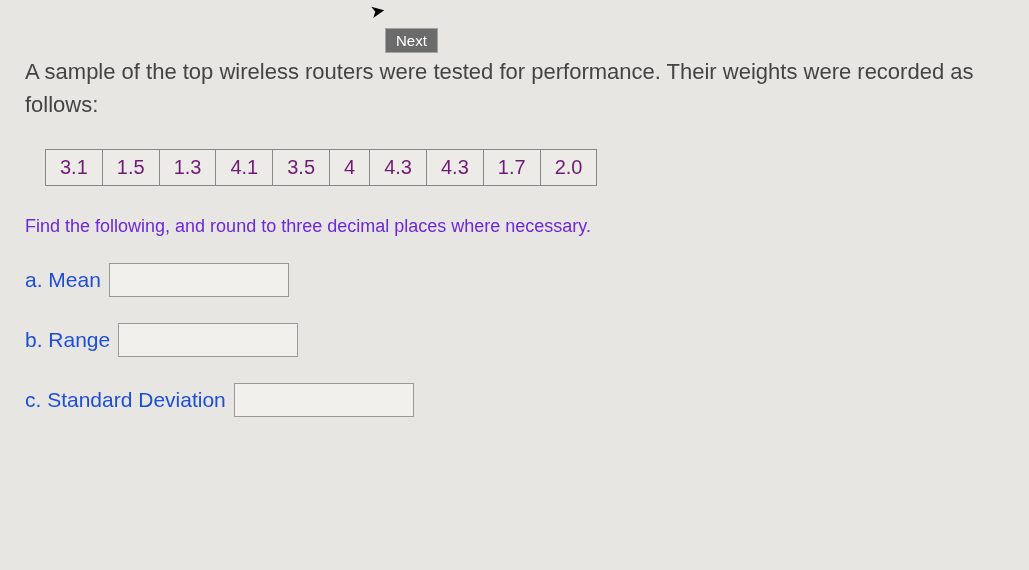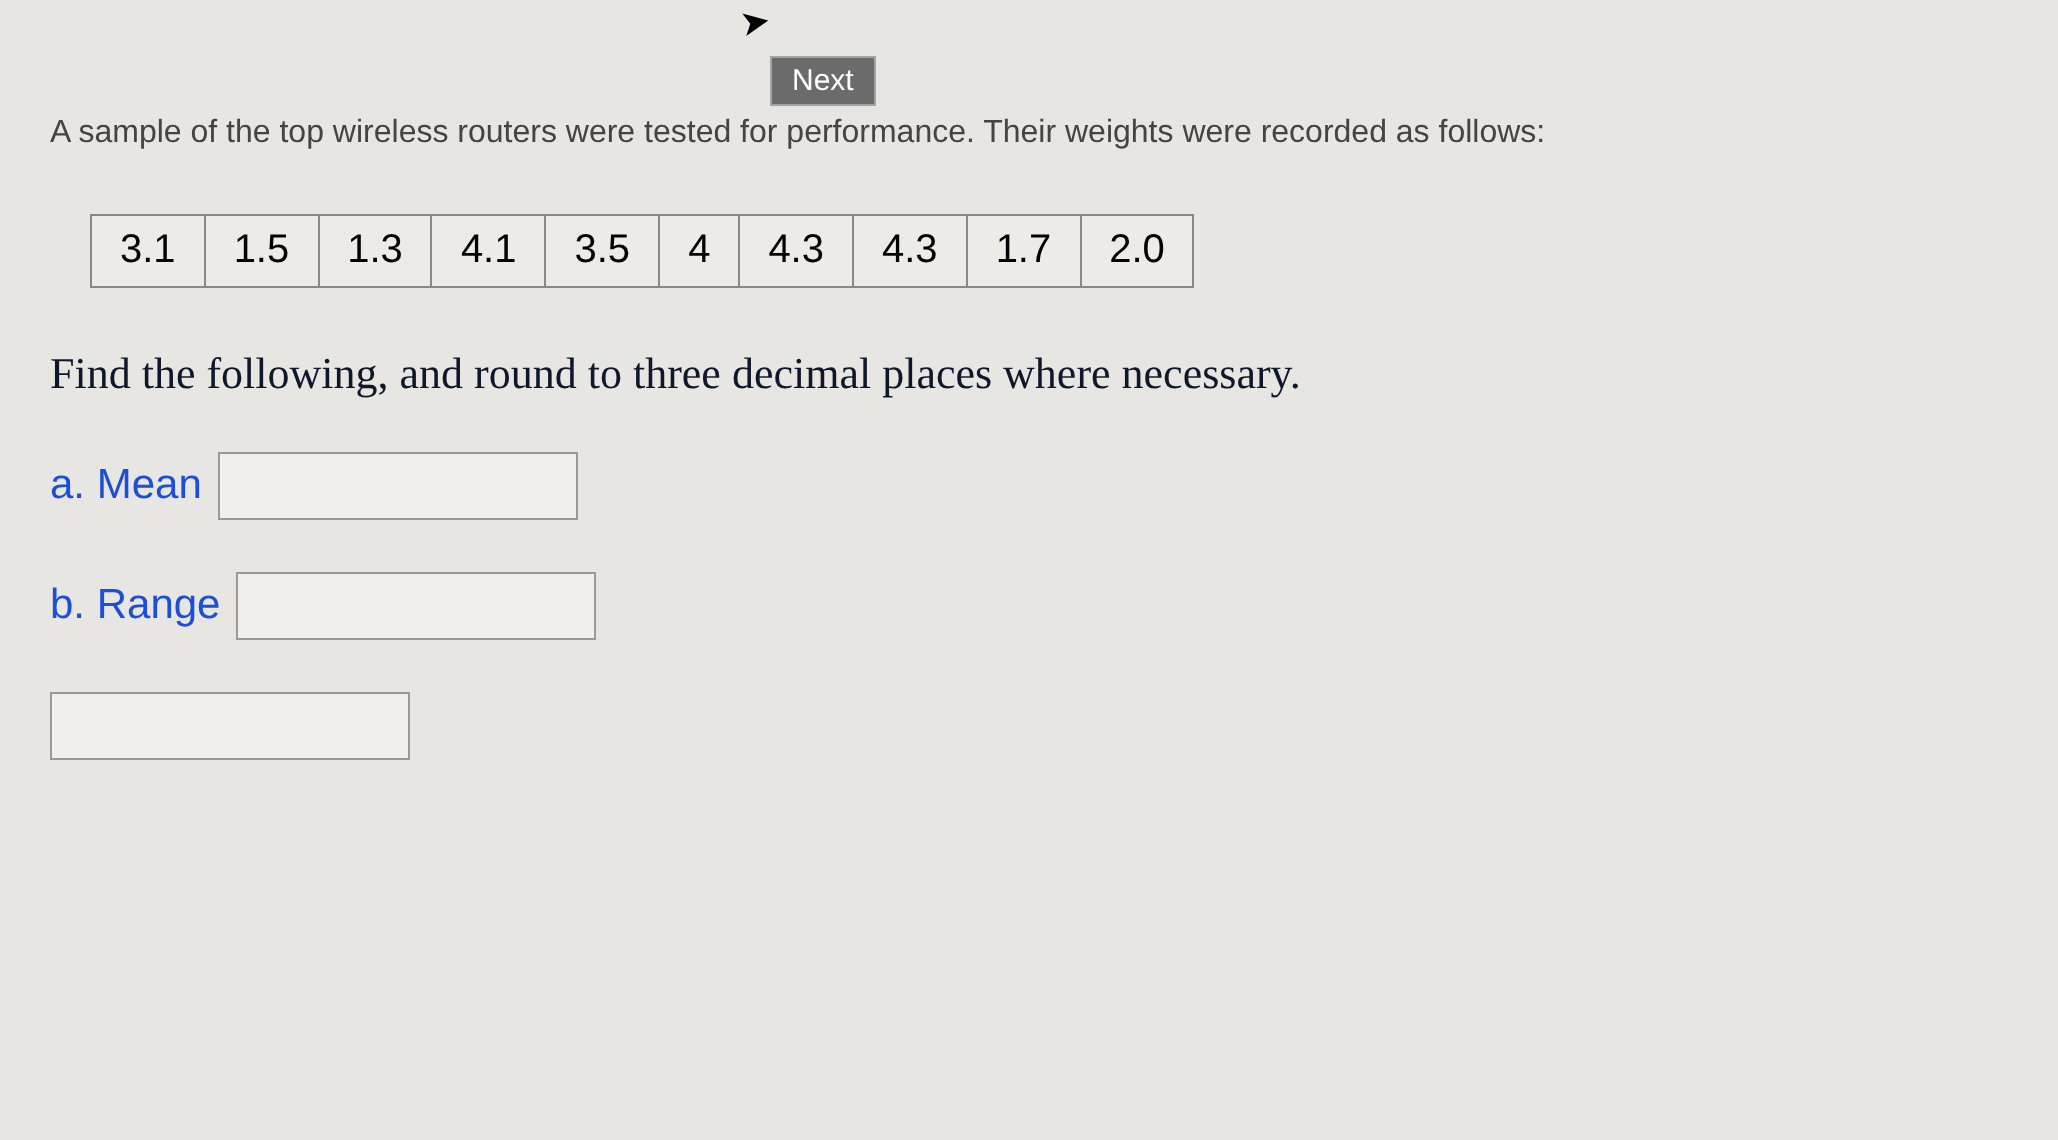--- a/index.html
+++ b/index.html
@@ -30,43 +30,42 @@
       background: #6b6b6b;
       color: #fff;
       font-size: 15px;
       padding: 3px 10px;
       border: 1px solid #a3a3a3;
       margin-left: 360px;
       margin-top: 8px;
       cursor: pointer;
     }
     .intro-text {
-      font-size: 16px;
+      font-size: 22px;
       line-height: 1.5;
       color: #444;
       margin-top: 2px;
     }
     .data-row-table {
       border-collapse: collapse;
       margin-top: 28px;
       margin-left: 20px;
     }
     .data-row-table td {
       border: 1px solid #888;
       padding: 6px 14px;
       font-size: 20px;
       background: #ecebe8;
-      color: #000000;
+      color: #701a75;
       text-align: center;
     }
     .instruction {
-      font-size: 22px;
-      color: #0f172a;
+      font-size: 18px;
+      color: #6d28d9;
       margin-top: 30px;
-      font-family: Liberation Serif, serif;
     }
     .question-row {
       display: flex;
       align-items: center;
       margin-top: 26px;
       gap: 8px;
     }
     .q-label {
       font-size: 21px;
       color: #1d4ed8;
@@ -113,18 +112,19 @@
 <div id="parts-container">
     <div class="question-row">
       <span class="q-label">a. Mean</span>
       <input type="text" class="answer-input" style="">
     </div>
     <div class="question-row">
       <span class="q-label">b. Range</span>
       <input type="text" class="answer-input" style="">
     </div>
     <div class="question-row">
+      <span class="q-label">c. Standard Deviation</span>
       <input type="text" class="answer-input" style="">
     </div>
   </div>
 
 
 
 
 </body></html>

